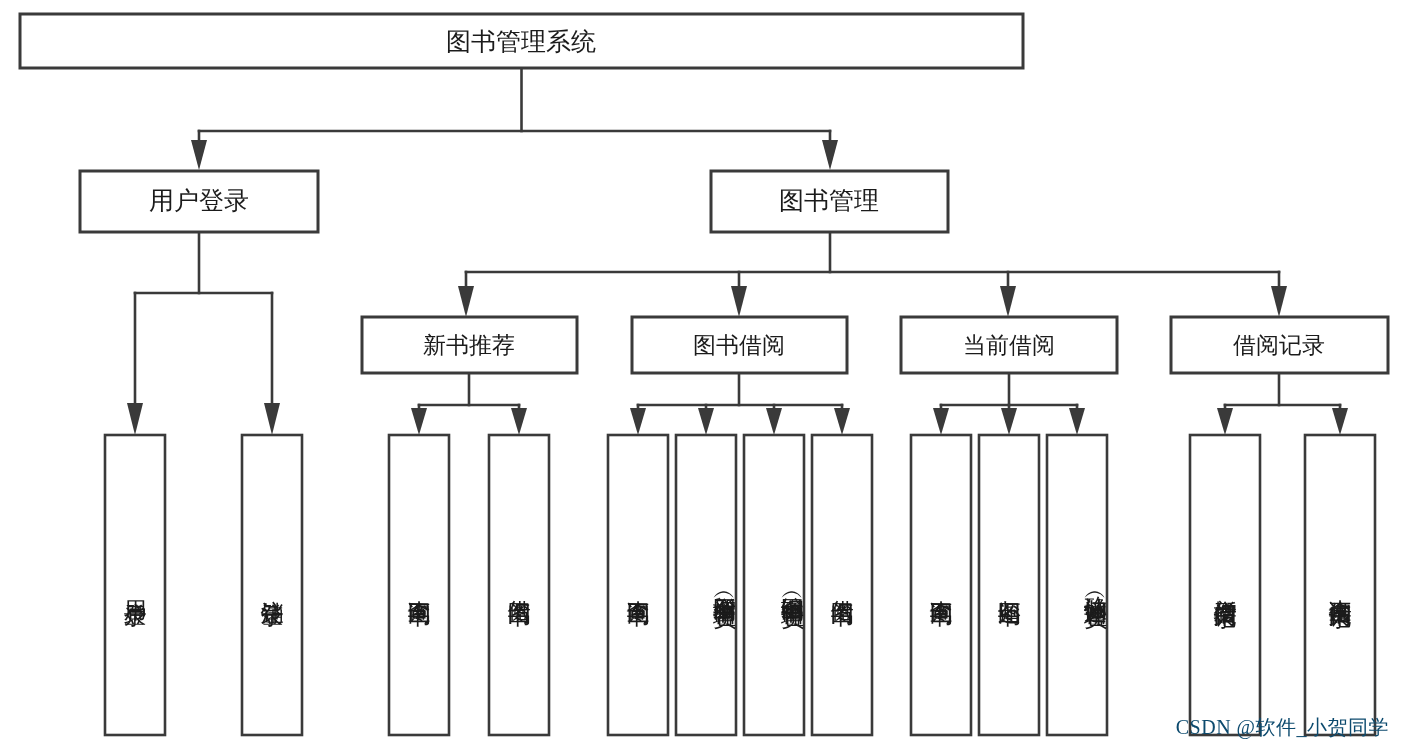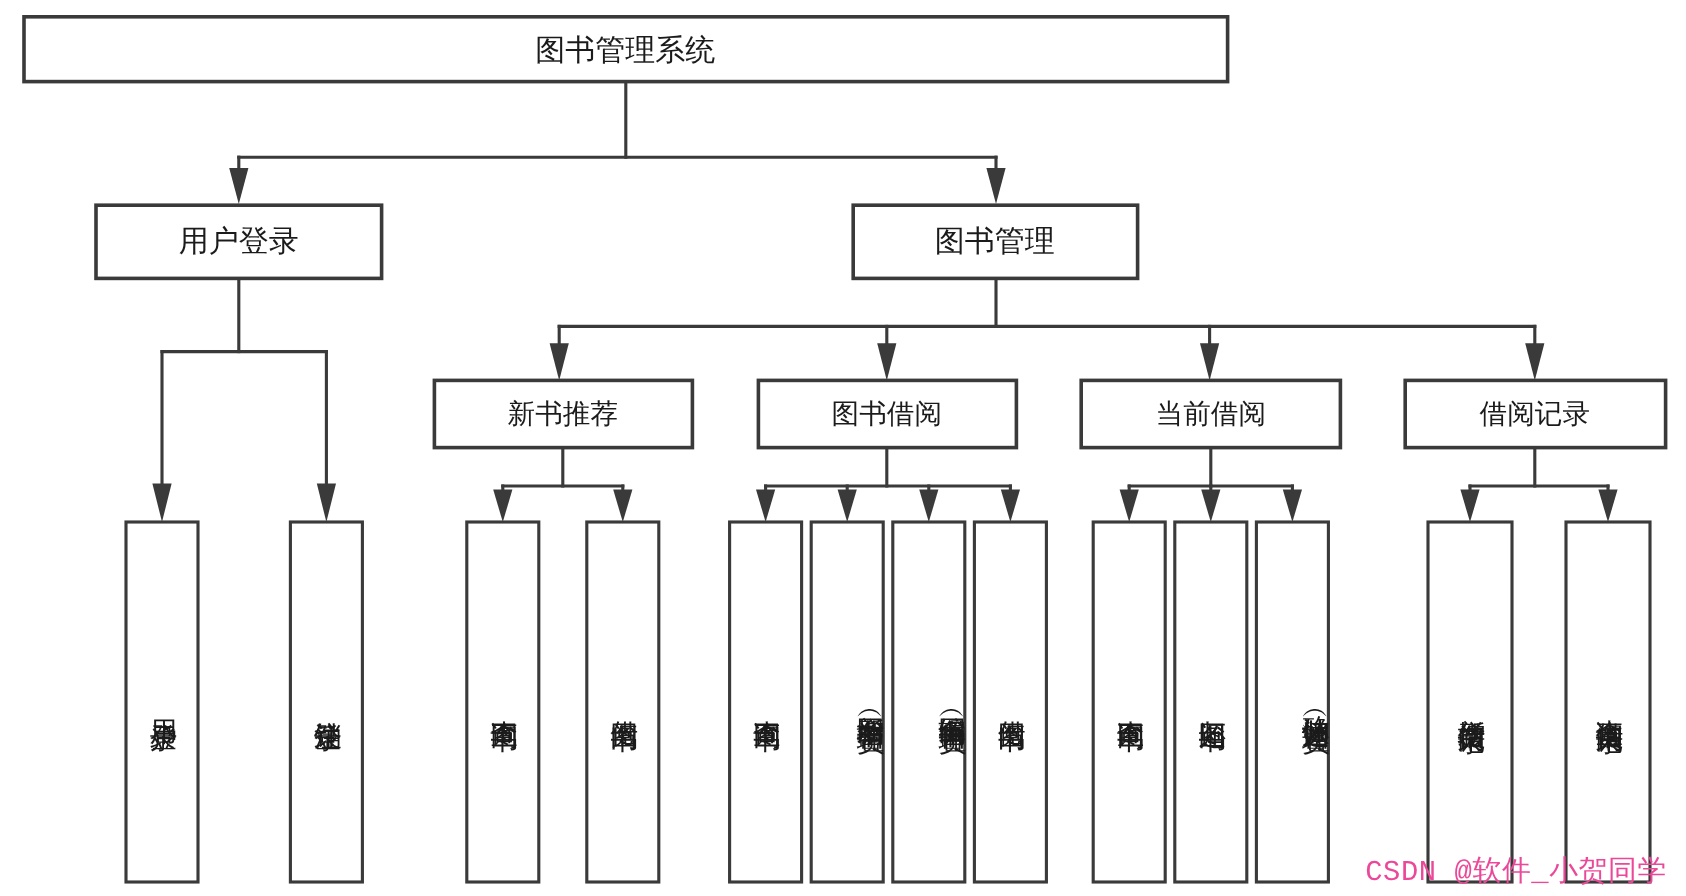--- a/index.html
+++ b/index.html
@@ -68,23 +68,23 @@
     line-height: 1.02;
     color: #1b1b1b;
     letter-spacing: 1.5px;
     white-space: nowrap;
     pointer-events: none;
   }
   .watermark {
     position: absolute;
     right: 16px;
     bottom: 6px;
-    font-family: Liberation Mono, monospace;
-    font-size: 24px;
-    color: #ec4899;
+    font-family: Liberation Serif, serif;
+    font-size: 20px;
+    color: #0c4a6e;
     white-space: nowrap;
     letter-spacing: 0.5px;
   }
 </style>
 </head>
 <body>
 
 <div id="diagram-root">
 
   <svg id="flowchart" viewBox="0 0 1405 747">

